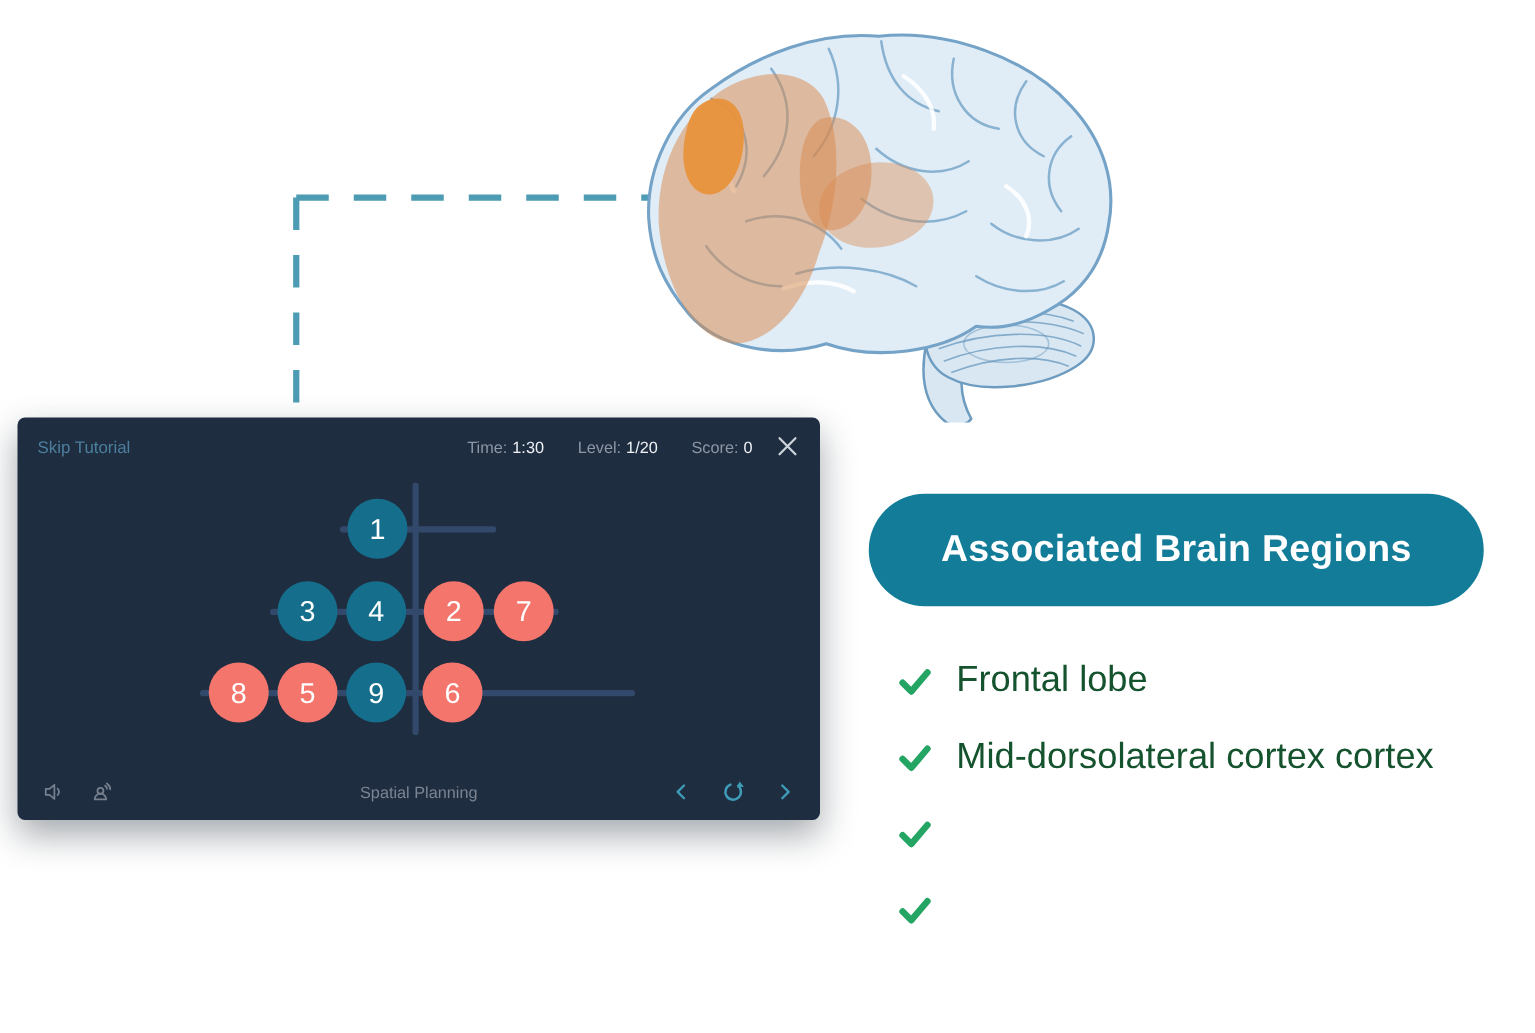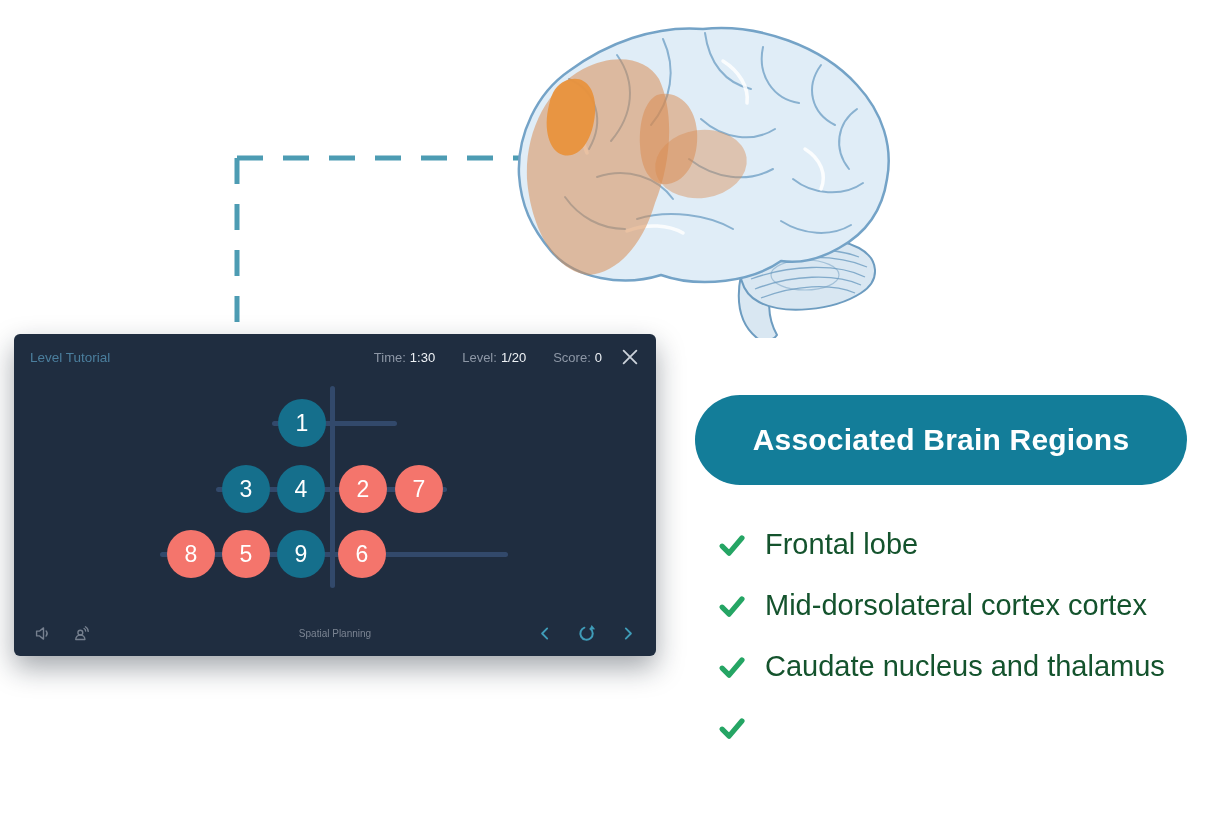--- a/index.html
+++ b/index.html
@@ -25,21 +25,21 @@
   .stat-value{color:#eef2f6;margin-left:4px;}
   .close-btn{margin-left:18px;width:20px;height:20px;display:flex;cursor:pointer;}
   .board{position:absolute;inset:0;}
   .board-hline,.board-vline{position:absolute;border-radius:3px;}
   .bcircle{
     position:absolute;width:48px;height:48px;border-radius:50%;
     display:flex;align-items:center;justify-content:center;
     color:#ffffff;font-size:23px;font-weight:500;cursor:pointer;
   }
   .panel-bottombar{position:absolute;bottom:0;left:0;right:0;height:46px;display:flex;align-items:center;padding:0 20px;box-sizing:border-box;}
-  .bb-title{position:absolute;left:0;right:0;text-align:center;color:#7b8492;font-size:10px;}
+  .bb-title{position:absolute;left:0;right:0;text-align:center;color:#7b8492;font-size:13px;}
   .bb-icons{display:flex;gap:20px;z-index:1;}
   .bb-controls{margin-left:auto;display:flex;gap:22px;align-items:center;z-index:1;}
   .icon-btn{display:flex;cursor:pointer;}
   
   .regions-header{
     position:absolute;left:695px;top:395px;width:492px;height:90px;
     background:#137d99;border-radius:45px;
     display:flex;align-items:center;justify-content:center;
   }
   .regions-header span{color:#ffffff;font-weight:bold;font-size:30px;letter-spacing:.2px;}
@@ -97,21 +97,21 @@
   </g>
 
   <path d="M22,162 C20,114 42,72 78,52 C110,35 142,41 154,62 C170,96 166,146 150,186 C138,228 112,256 84,258 C52,256 26,214 22,162 Z" fill="#d98a4e" opacity=".52"></path>
   <path d="M60,64 C78,56 92,70 90,96 C88,124 74,142 58,138 C44,134 38,112 44,88 C47,74 52,68 60,64 Z" fill="#e8923d" opacity=".95"></path>
   <path d="M152,78 C172,72 190,88 192,114 C194,142 182,164 163,167 C146,169 136,153 135,128 C134,104 140,84 152,78 Z" fill="#d98a4e" opacity=".5"></path>
   <ellipse cx="196" cy="147" rx="46" ry="34" transform="rotate(-8 196 147)" fill="#d98a4e" opacity=".42"></ellipse>
 </svg>
 
 <div class="game-panel">
   <div class="panel-topbar">
-    <span class="skip">Level Tutorial</span>
+    <span class="skip">Skip Tutorial</span>
     <div class="stats">
       <span class="stat">
         <span class="stat-label">Time:</span><span class="stat-value">1:30</span>
       </span>
       <span class="stat">
         <span class="stat-label">Level:</span><span class="stat-value">1/20</span>
       </span>
       <span class="stat">
         <span class="stat-label">Score:</span><span class="stat-value">0</span>
       </span>
@@ -198,21 +198,20 @@
         </svg>
     </span>
     <span class="region-label">Mid-dorsolateral cortex cortex</span>
   </div>
   <div class="region-item">
     <span class="region-check">
       <svg viewBox="0 0 24 24" width="32" height="28" fill="none">
           <path d="M3.5,13 L9.5,19 L20.5,6" stroke="#25a564" stroke-width="4.5" stroke-linecap="round" stroke-linejoin="round"></path>
         </svg>
     </span>
-    <span class="region-label">Caudate nucleus and thalamus</span>
   </div>
   <div class="region-item">
     <span class="region-check">
       <svg viewBox="0 0 24 24" width="32" height="28" fill="none">
           <path d="M3.5,13 L9.5,19 L20.5,6" stroke="#25a564" stroke-width="4.5" stroke-linecap="round" stroke-linejoin="round"></path>
         </svg>
     </span>
   </div>
 </div>
 

